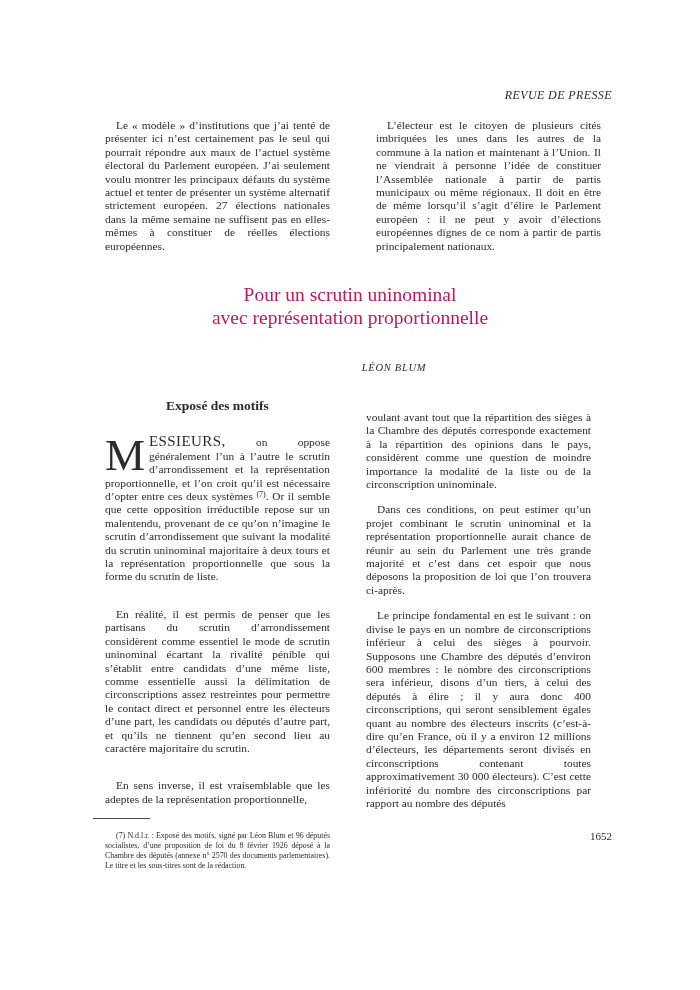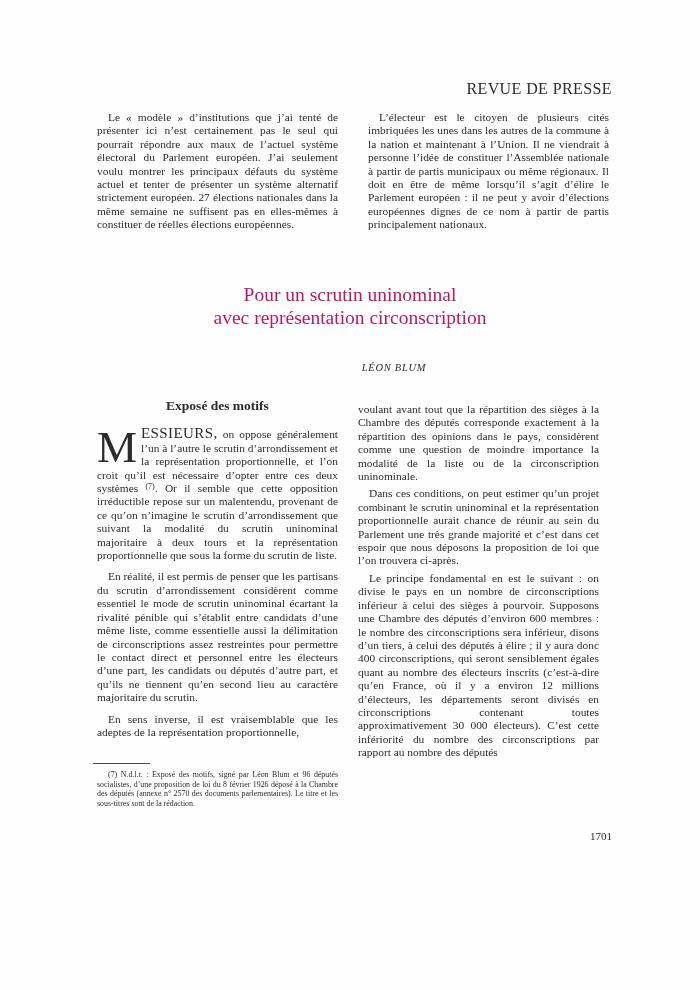--- a/index.html
+++ b/index.html
@@ -7,40 +7,41 @@
     position: relative;
     width: 700px;
     height: 990px;
     background: #fefefe;
     color: #2b2b2b;
     font-family: "Liberation Serif", "DejaVu Serif", serif;
     overflow: hidden;
   }
   .running-head {
     position: absolute;
-    top: 80px;
+    top: 88px;
     right: 88px;
-    font-size: 16px;
+    font-style: italic;
+    font-size: 12px;
     letter-spacing: 0.4px;
   }
   .intro {
     position: absolute;
     top: 107px;
     left: 93px;
     width: 520px;
     display: flex;
     gap: 22px;
   }
   .col {
     width: 249px;
     text-align: justify;
     font-size: 11.4px;
     line-height: 13.4px;
   }
-  .page p { margin: 4px; text-indent: 11px; }
+  .page p { margin: 12px; text-indent: 11px; }
   .page p.no-indent { text-indent: 0; }
   .title-block {
     position: absolute;
     top: 283px;
     left: 0;
     width: 100%;
     text-align: center;
     font-size: 19.5px;
     line-height: 23px;
     color: #be185d;
@@ -120,21 +121,21 @@
     <div class="col">
       <p>Le « modèle » d’institutions que j’ai tenté de présenter ici n’est certainement pas le seul qui pourrait répondre aux maux de l’actuel système électoral du Parlement européen. J’ai seulement voulu montrer les principaux défauts du système actuel et tenter de présenter un système alternatif strictement européen. 27 élections nationales dans la même semaine ne suffisent pas en elles-mêmes à constituer de réelles élections européennes.</p>
     </div>
     <div class="col">
       <p>L’électeur est le citoyen de plusieurs cités imbriquées les unes dans les autres de la commune à la nation et maintenant à l’Union. Il ne viendrait à personne l’idée de constituer l’Assemblée nationale à partir de partis municipaux ou même régionaux. Il doit en être de même lorsqu’il s’agit d’élire le Parlement européen : il ne peut y avoir d’élections européennes dignes de ce nom à partir de partis principalement nationaux.</p>
     </div>
   </div>
 
   <div class="title-block">
     <div>Pour un scrutin uninominal</div>
-    <div>avec représentation circonscription</div>
+    <div>avec représentation proportionnelle</div>
   </div>
 
   <div class="byline">LÉON BLUM</div>
 
   <div class="main">
 
     <div class="col col-left">
       <div class="h-expose">Exposé des motifs</div>
 
       <p class="no-indent">
@@ -155,15 +156,15 @@
       <p class="no-indent">voulant avant tout que la répartition des sièges à la Chambre des députés corresponde exactement à la répartition des opinions dans le pays, considèrent comme une question de moindre importance la modalité de la liste ou de la circonscription uninominale.</p>
 
       <p>Dans ces conditions, on peut estimer qu’un projet combinant le scrutin uninominal et la représentation proportionnelle aurait chance de réunir au sein du Parlement une très grande majorité et c’est dans cet espoir que nous déposons la proposition de loi que l’on trouvera ci-après.</p>
 
 
       <p>Le principe fondamental en est le suivant : on divise le pays en un nombre de circonscriptions inférieur à celui des sièges à pourvoir. Supposons une Chambre des députés d’environ 600 membres : le nombre des circonscriptions sera inférieur, disons d’un tiers, à celui des députés à élire ; il y aura donc 400 circonscriptions, qui seront sensiblement égales quant au nombre des électeurs inscrits (c’est-à-dire qu’en France, où il y a environ 12 millions d’électeurs, les départements seront divisés en circonscriptions contenant toutes approximativement 30 000 électeurs). C’est cette infériorité du nombre des circonscriptions par rapport au nombre des députés</p>
     </div>
 
   </div>
 
-  <div class="page-number">1701</div>
+  <div class="page-number">1652</div>
 
 </div>
 
 </body></html>

